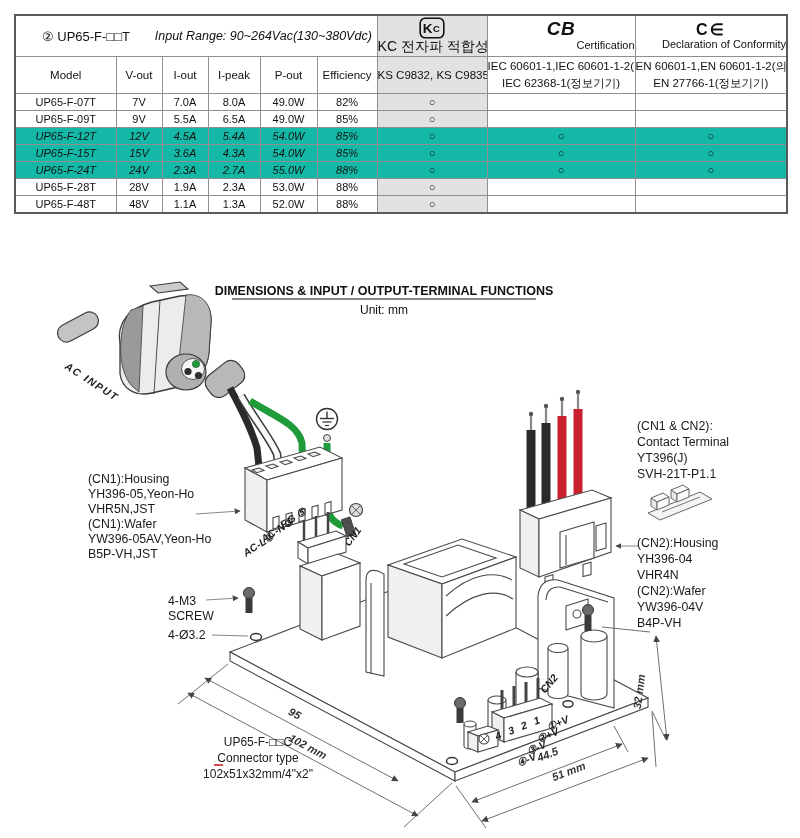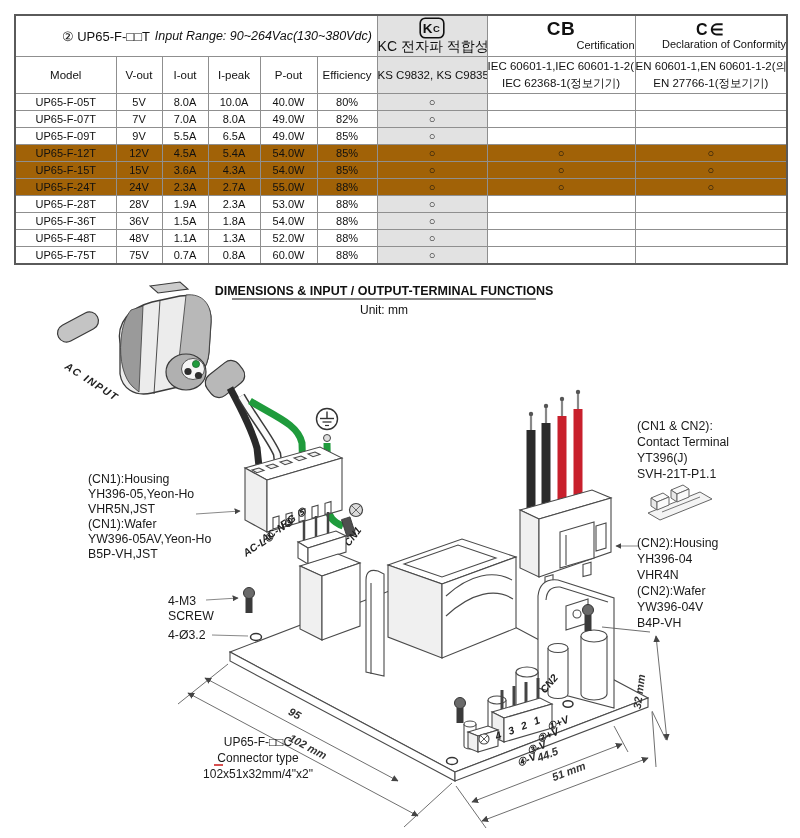--- a/index.html
+++ b/index.html
@@ -7,27 +7,27 @@
   .page{position:absolute;inset:0;background:#fff;}
 
   
   table.spec{position:absolute;left:14px;top:14px;width:772px;border-collapse:collapse;table-layout:fixed;border:2px solid #5a5a5a;}
   table.spec td{border:1px solid #8f8f8f;text-align:center;vertical-align:middle;padding:0;font-size:11px;color:#111;overflow:hidden;white-space:nowrap;}
   tr.h1 td{height:40px;}
   tr.h2 td{height:36px;font-size:11.5px;}
   tr.body-row td{height:16px;}
   .title-cell{padding:0 6px;}
   .title-flex{display:flex;align-items:center;width:100%;}
-  .code{font-size:13px;padding-left:6px;width:128px;text-align:right;}
+  .code{font-size:13px;padding-left:6px;width:128px;text-align:center;}
   .range{flex:1;text-align:center;font-style:italic;font-size:12.5px;}
   .shade{background:#e2e2e2;}
-  tr.hl td{background:#a16207;}
+  tr.hl td{background:#14b8a6;font-style:italic;}
   .mark-cell .kcbox{display:flex;justify-content:center;align-items:center;height:22px;}
   .kc-label{font-size:14px;font-weight:normal;line-height:1.1;}
-  .cb-mark{font-size:19px;font-weight:800;line-height:1.05;letter-spacing:0.5px;}
+  .cb-mark{font-size:19px;font-weight:800;line-height:1.05;letter-spacing:0.5px;font-style:italic;}
   .ce-mark{font-size:16px;font-weight:600;letter-spacing:2px;line-height:1.1;}
   .sub{font-size:11px;line-height:1.2;text-align:right;}
   td.std{font-size:9.3px;text-align:left;padding:2px 5px;line-height:1.45;white-space:normal;}
   td.kc-std{font-size:10px;}
   td.markc{font-size:12px;color:#333;}
 
   
   svg.diagram{position:absolute;left:0;top:280px;}
   .d-title{font-size:12.5px;font-weight:bold;fill:#111;}
   .d-unit{font-size:12px;fill:#111;}
@@ -97,31 +97,20 @@
           <div>IEC 60601-1,IEC 60601-1-2(의료기)</div>
           <div>IEC 62368-1(정보기기)</div>
         </td>
         <td class="std">
           <div>EN 60601-1,EN 60601-1-2(의료기)</div>
           <div>EN 27766-1(정보기기)</div>
         </td>
       </tr>
 
       <tr class="body-row">
-        <td>UP65-F-05T</td>
-        <td>5V</td>
-        <td>8.0A</td>
-        <td>10.0A</td>
-        <td>40.0W</td>
-        <td>80%</td>
-        <td class="shade markc">○</td>
-        <td class="markc"></td>
-        <td class="markc"></td>
-      </tr>
-      <tr class="body-row">
         <td>UP65-F-07T</td>
         <td>7V</td>
         <td>7.0A</td>
         <td>8.0A</td>
         <td>49.0W</td>
         <td>82%</td>
         <td class="shade markc">○</td>
         <td class="markc"></td>
         <td class="markc"></td>
       </tr>
@@ -174,47 +163,25 @@
         <td>28V</td>
         <td>1.9A</td>
         <td>2.3A</td>
         <td>53.0W</td>
         <td>88%</td>
         <td class="shade markc">○</td>
         <td class="markc"></td>
         <td class="markc"></td>
       </tr>
       <tr class="body-row">
-        <td>UP65-F-36T</td>
-        <td>36V</td>
-        <td>1.5A</td>
-        <td>1.8A</td>
-        <td>54.0W</td>
-        <td>88%</td>
-        <td class="shade markc">○</td>
-        <td class="markc"></td>
-        <td class="markc"></td>
-      </tr>
-      <tr class="body-row">
         <td>UP65-F-48T</td>
         <td>48V</td>
         <td>1.1A</td>
         <td>1.3A</td>
         <td>52.0W</td>
-        <td>88%</td>
-        <td class="shade markc">○</td>
-        <td class="markc"></td>
-        <td class="markc"></td>
-      </tr>
-      <tr class="body-row">
-        <td>UP65-F-75T</td>
-        <td>75V</td>
-        <td>0.7A</td>
-        <td>0.8A</td>
-        <td>60.0W</td>
         <td>88%</td>
         <td class="shade markc">○</td>
         <td class="markc"></td>
         <td class="markc"></td>
       </tr>
     </tbody>
   </table>
 
   <svg class="diagram" width="800" height="558" viewBox="0 0 800 558">
     <defs>

